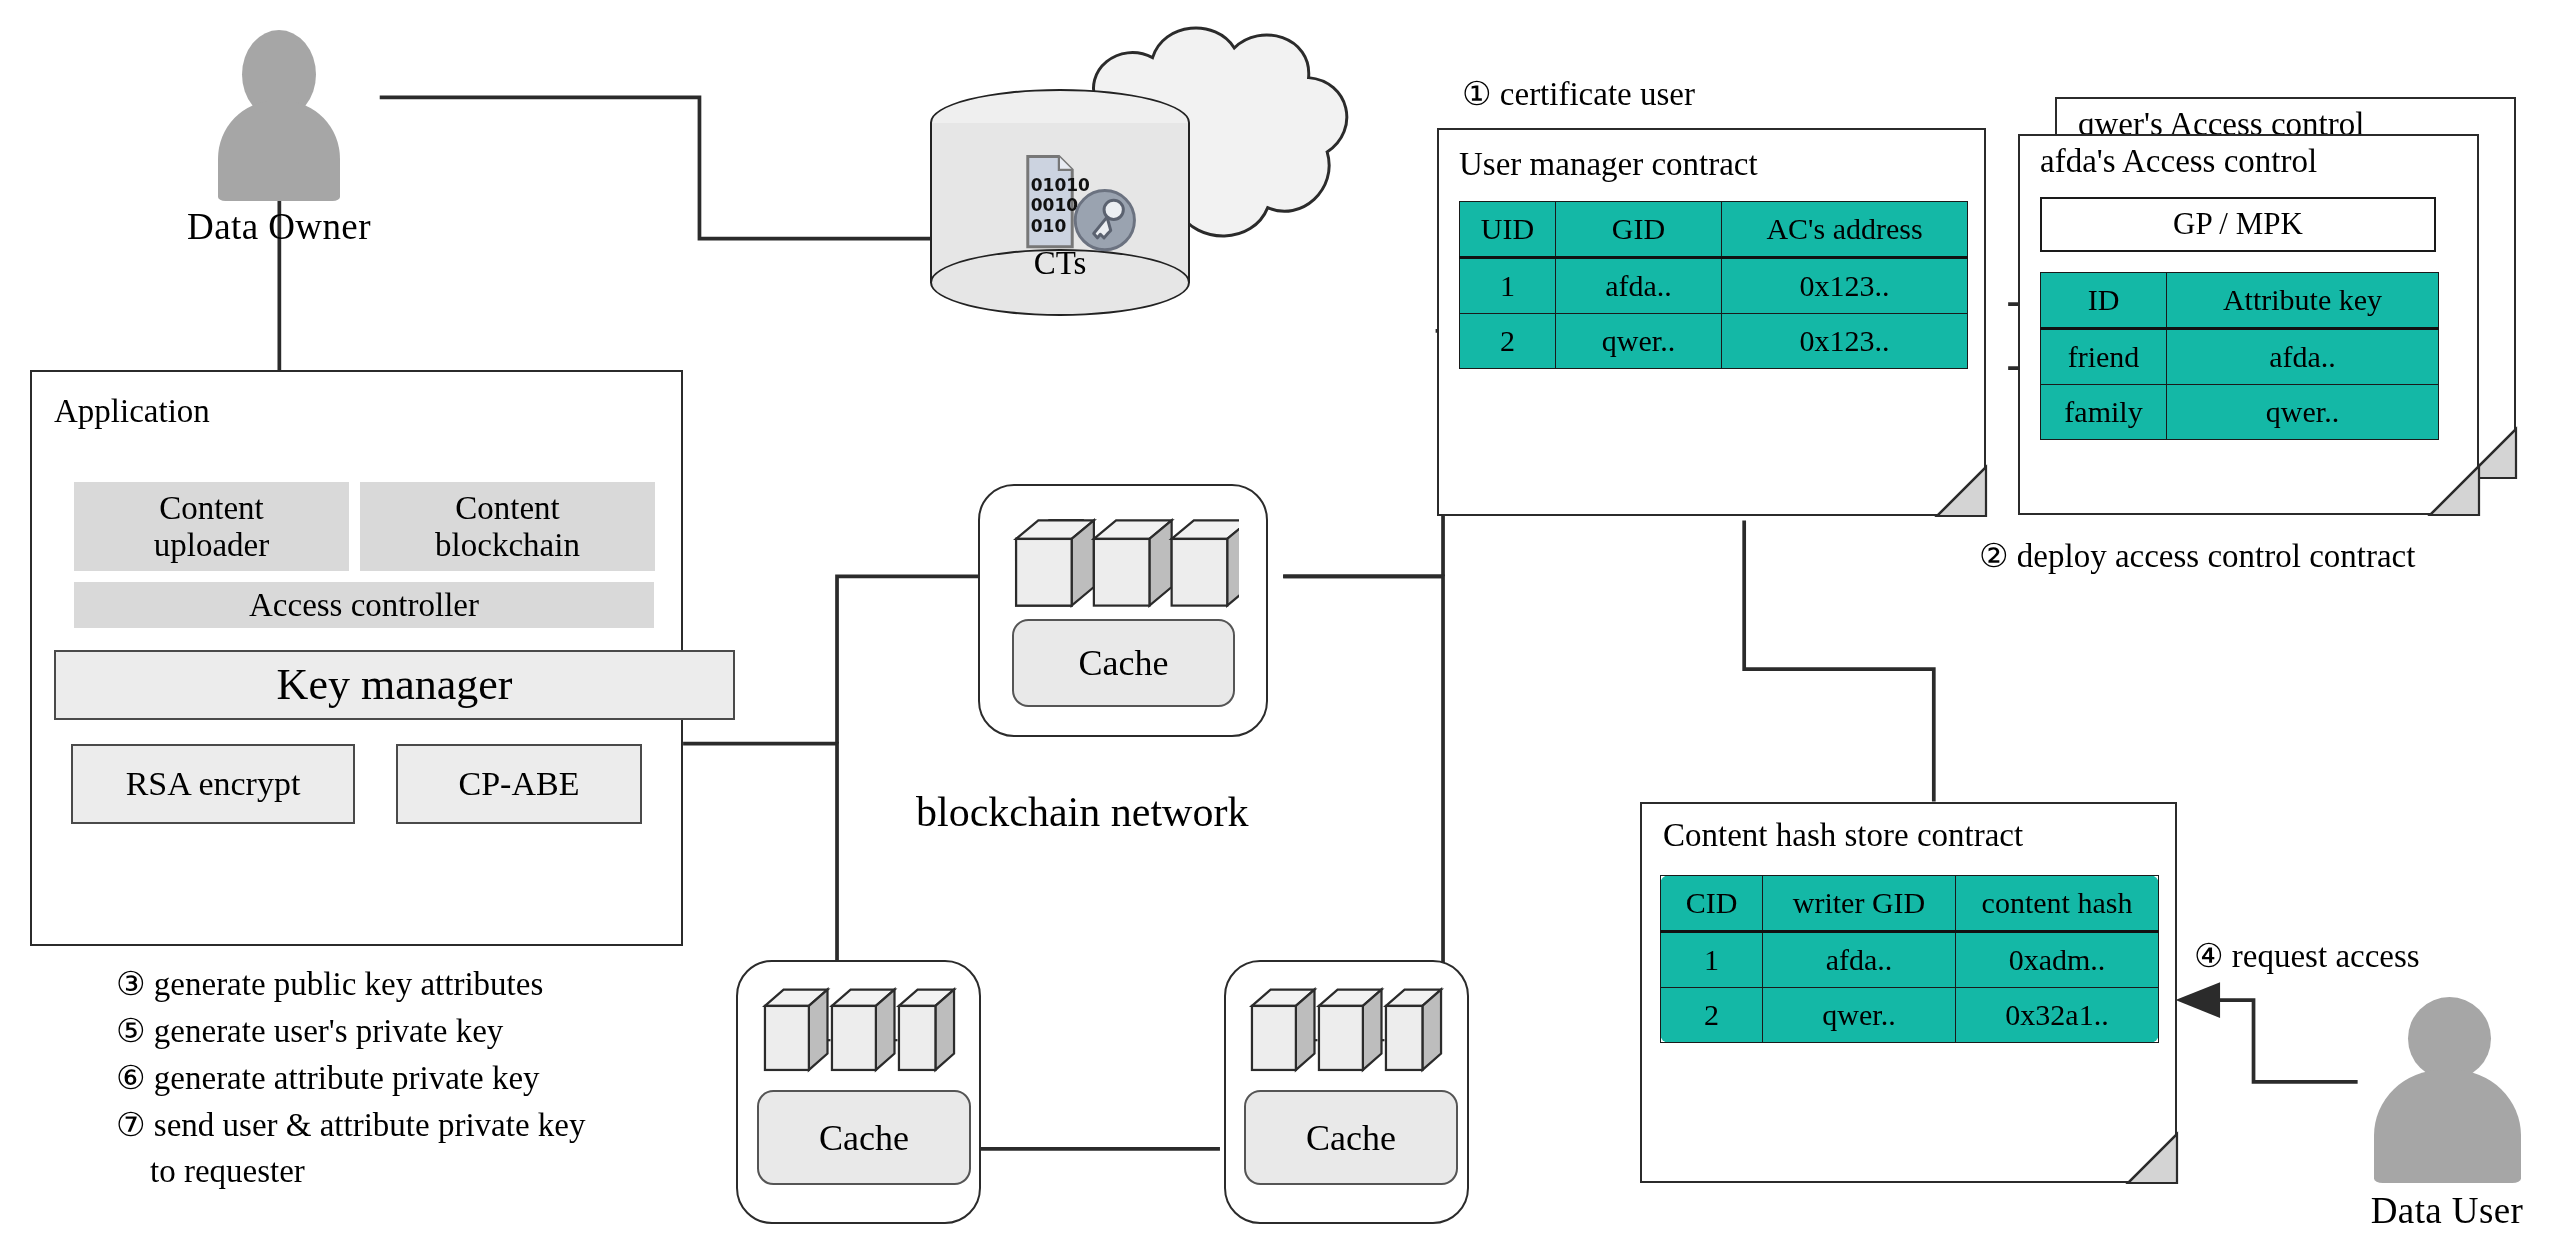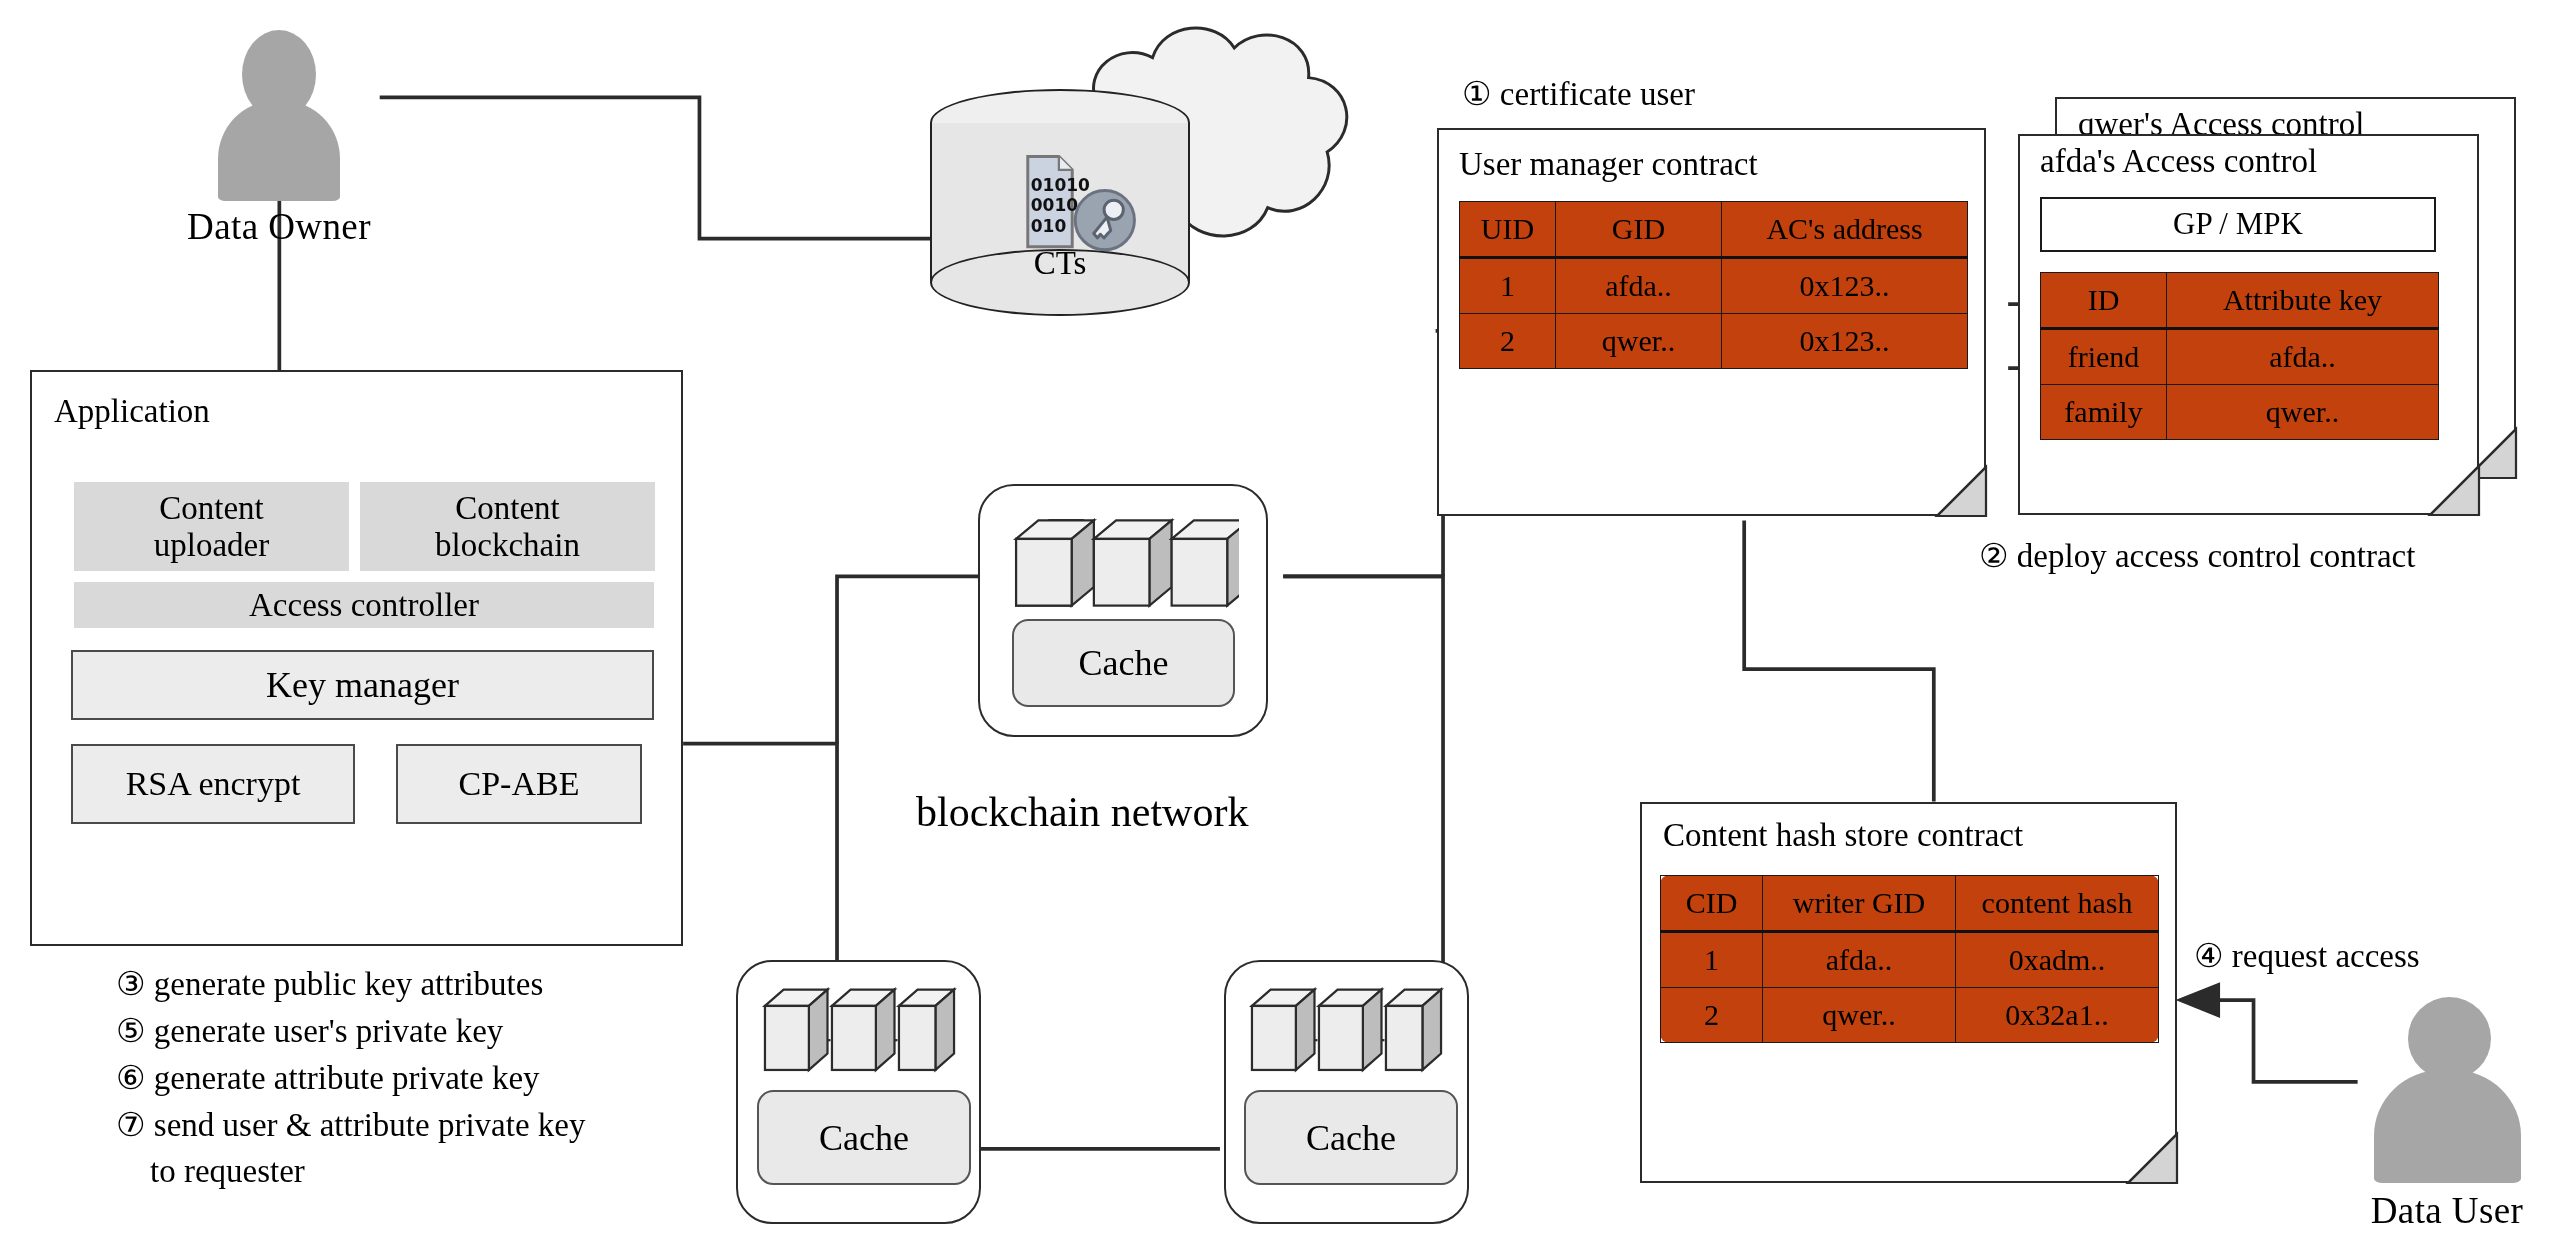--- a/index.html
+++ b/index.html
@@ -46,21 +46,21 @@
   
   .blk{
     position:absolute;box-sizing:border-box;display:flex;align-items:center;
     justify-content:center;text-align:center;line-height:1.12;
   }
   .blk-gray{background:#d9d9d9;border:0;}
   .blk-light{background:#ececec;border:2.2px solid #4a4a4a;}
 
   
   table.ct{
-    position:absolute;border-collapse:collapse;background:#c2410c;
+    position:absolute;border-collapse:collapse;background:#14b8a6;
     font-size:30px;table-layout:fixed;
   }
   table.ct td,table.ct th{
     border:1.5px solid #1a1a1a;text-align:center;font-weight:normal;
     padding:0;height:54px;white-space:nowrap;
   }
   table.ct thead td{border-bottom:3px solid #111;}
 
   
   .page{
@@ -174,21 +174,21 @@
 
   <div class="blk blk-gray" style="left:74px;top:482px;width:275px;height:89px;font-size:33px;flex-direction:column;">
     <span>Content</span>
     <span>uploader</span>
   </div>
   <div class="blk blk-gray" style="left:360px;top:482px;width:295px;height:89px;font-size:33px;flex-direction:column;">
     <span>Content</span>
     <span>blockchain</span>
   </div>
   <div class="blk blk-gray" style="left:74px;top:582px;width:580px;height:46px;font-size:33px;">Access controller</div>
-  <div class="blk blk-light" style="left:71px;top:650px;width:583px;height:70px;font-size:36px;">Key manager</div>
+  <div class="blk blk-light" style="left:54px;top:650px;width:681px;height:70px;font-size:44px;">Key manager</div>
   <div class="blk blk-light" style="left:71px;top:744px;width:284px;height:80px;font-size:34px;">RSA encrypt</div>
   <div class="blk blk-light" style="left:364px;top:744px;width:246px;height:80px;font-size:34px;margin-left:32px;">CP-ABE</div>
 
   <div class="steps" style="left:71px;top:961px;">
     <div>③ generate public key attributes</div>
     <div>⑤ generate user's private key</div>
     <div>⑥ generate attribute private key</div>
     <div>⑦ send user &amp; attribute private key</div>
     <div class="ind">to requester</div>
   </div>

